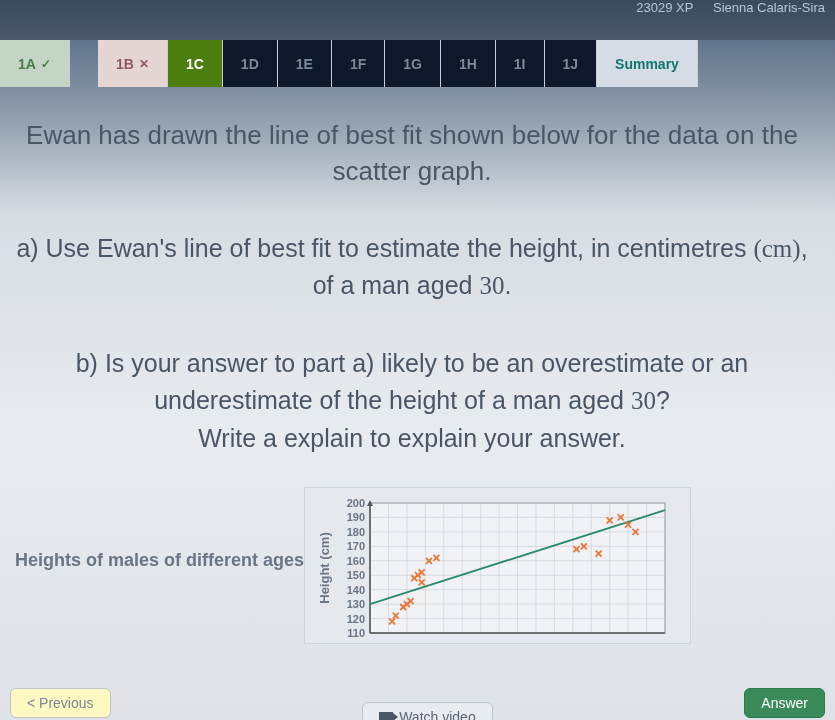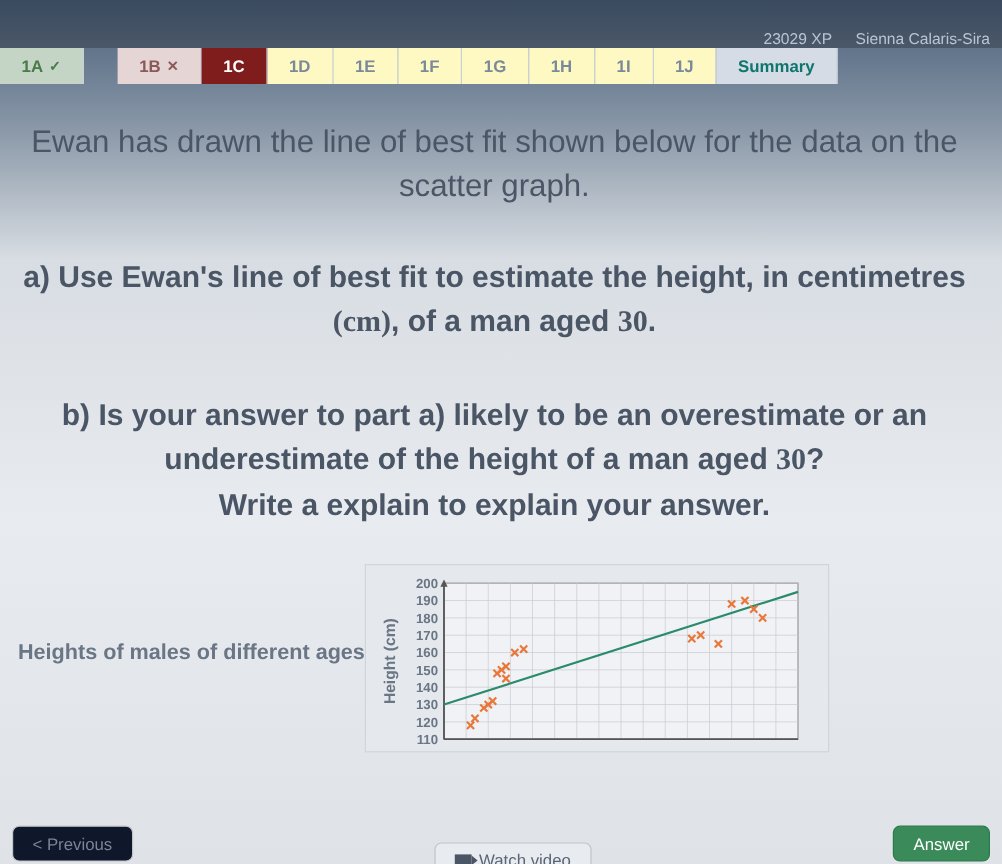--- a/index.html
+++ b/index.html
@@ -9,62 +9,62 @@
       font-family: -apple-system, BlinkMacSystemFont, 'Segoe UI', Arial, sans-serif;
       background: linear-gradient(180deg, #4a5f7a 0%, #8a98a8 15%, #d8dde3 30%, #e8ebef 60%, #dfe3e8 100%);
       overflow: hidden;
       position: relative;
     }
     
     .top-bar {
       height: 40px;
       background: linear-gradient(180deg, #3a4a5f 0%, #4a5868 100%);
       display: flex;
-      align-items: flex-end;
+      align-items: flex-start;
       justify-content: flex-end;
       padding-right: 10px;
       color: #b8c5d5;
       font-size: 13px;
       font-weight: 500;
       padding-left: 31px;
     }
     
     .tabs-bar {
       display: flex;
-      height: 30px;
+      height: 47px;
       background: transparent;
       gap: 0;
     }
     
     .tab {
       padding: 5px 18px;
       display: flex;
       align-items: center;
       font-size: 14px;
       font-weight: 600;
       color: #7a8a9a;
-      background: #fef9c3;
+      background: #0f172a;
       border-right: 1px solid #c8cfd8;
       cursor: pointer;
       gap: 5px;
     }
     
     .tab.completed {
       background: #c5d5c5;
       color: #4a7a4a;
     }
     
     .tab.failed {
       background: #e5d5d5;
       color: #8a5a5a;
       margin-left: 28px;
     }
     
     .tab.active {
-      background: #7f1d1d;
+      background: #4d7c0f;
       color: #ffffff;
     }
     
     .tab.summary {
       background: #d5dce5;
       color: #0f766e;
       justify-content: flex-end;
     }
     
     .tab-icon {
@@ -80,21 +80,21 @@
       font-size: 26px;
       font-weight: 400;
       text-align: center;
       line-height: 1.4;
       margin-bottom: 35px;
       color: #4a5565;
     }
     
     .question-part {
       font-size: 25px;
-      font-weight: 700;
+      font-weight: 400;
       text-align: center;
       line-height: 1.5;
       margin-bottom: 30px;
       color: #4a5565;
       margin-top: 40px;
     }
     
     .math-var {
       font-family: 'Times New Roman', serif;
     }
@@ -139,21 +139,21 @@
     .btn {
       padding: 6px 16px;
       border-radius: 6px;
       font-size: 14px;
       font-weight: 500;
       cursor: pointer;
       border: 1px solid #c0c5ca;
     }
     
     .btn-previous {
-      background: #0f172a;
+      background: #fef9c3;
       color: #7a8595;
     }
     
     .btn-watch {
       background: #e8ebef;
       color: #5a6575;
       display: flex;
       align-items: center;
       gap: 6px;
       margin-top: 28px;

